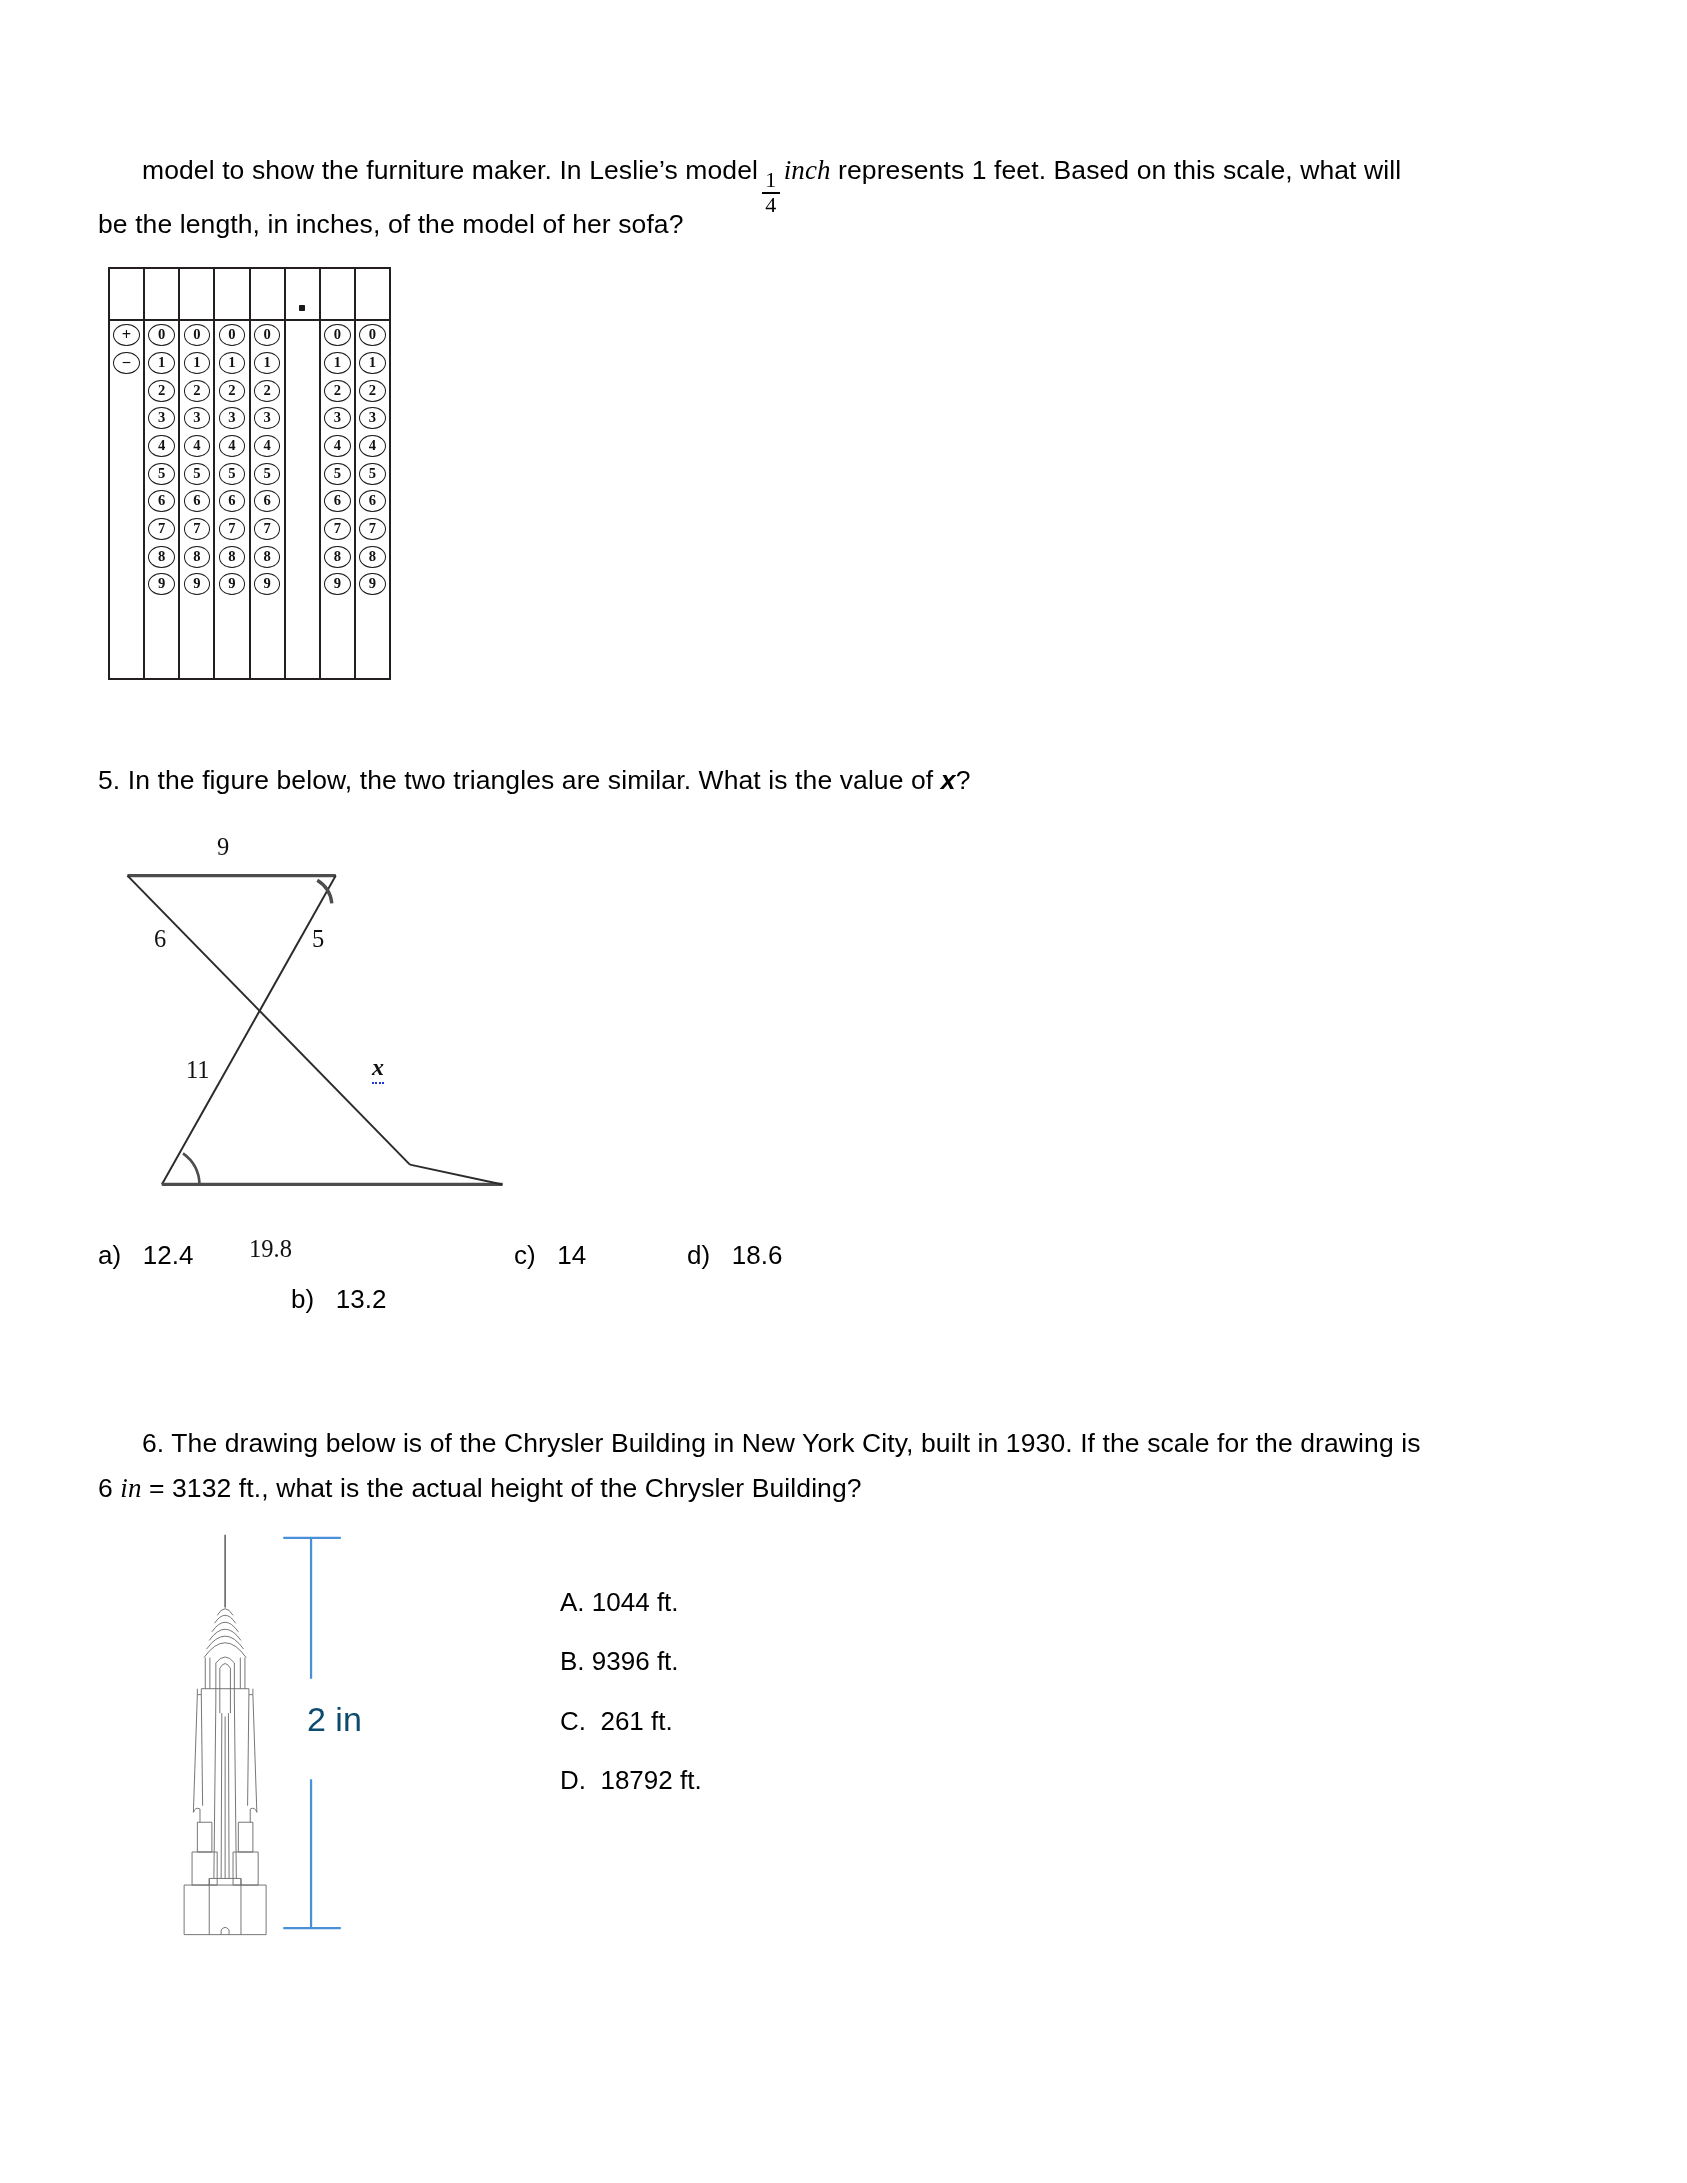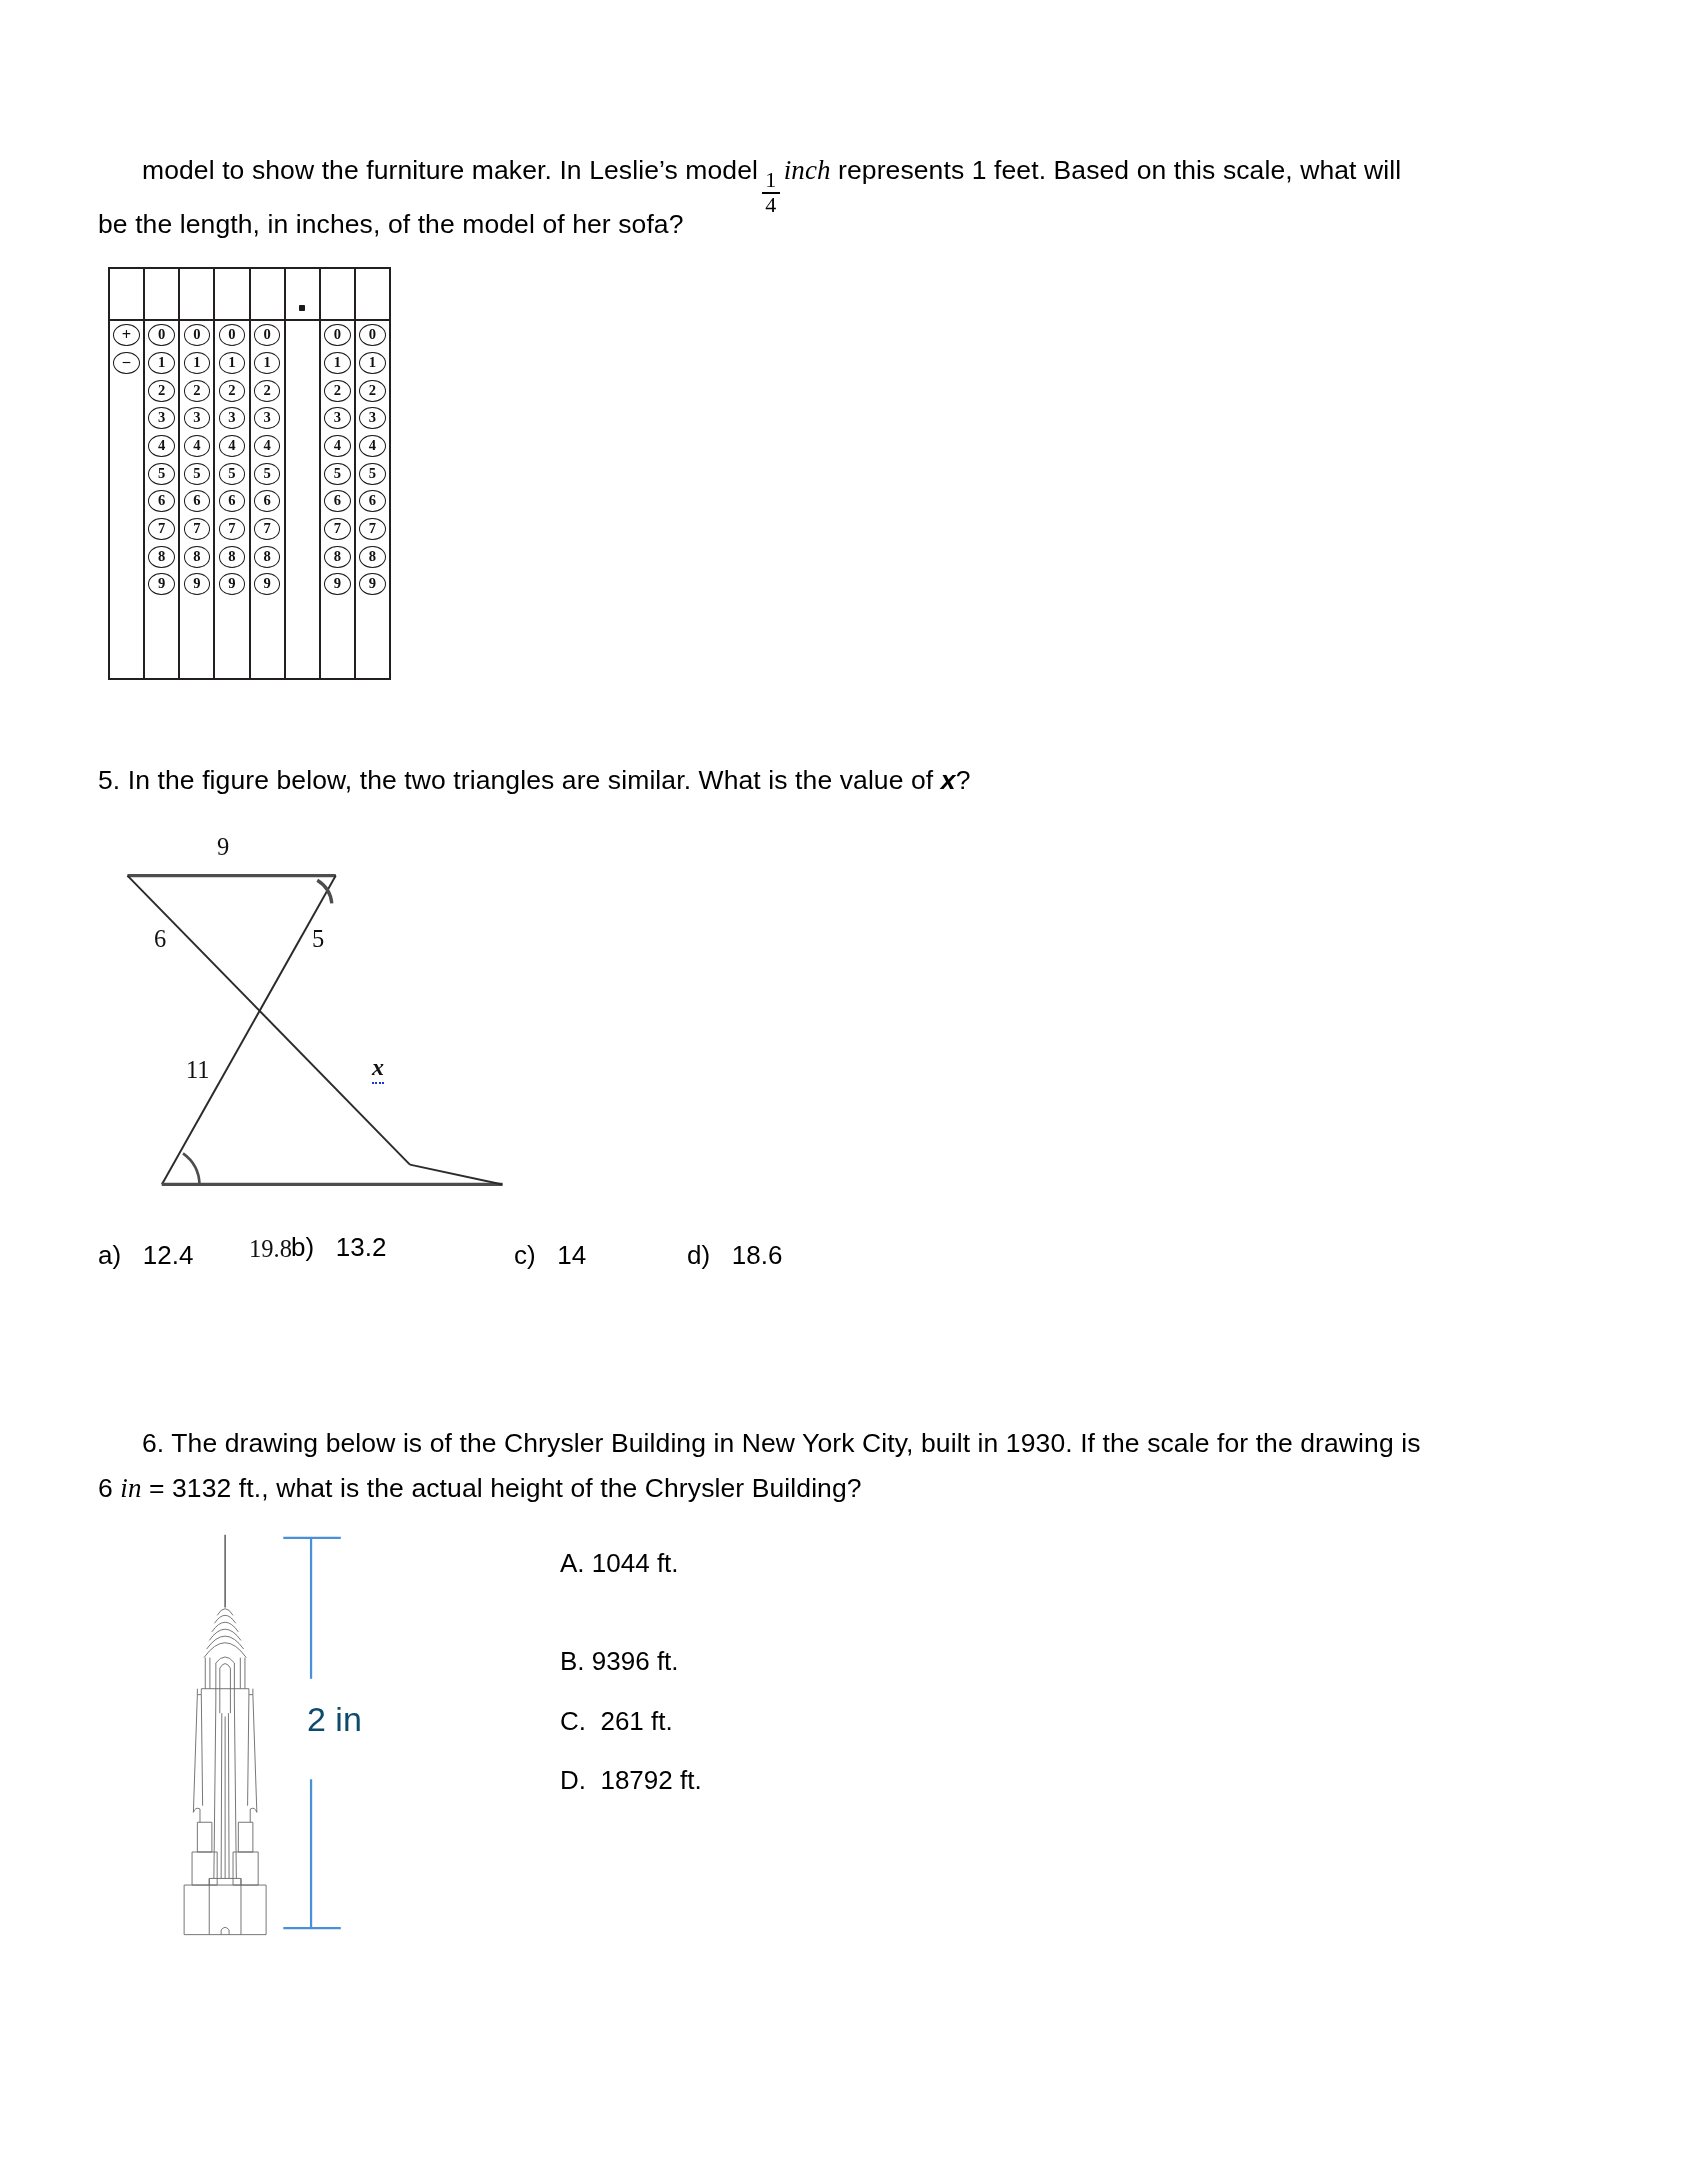--- a/index.html
+++ b/index.html
@@ -344,21 +344,21 @@
     <span class="fig-label" style="left:213px; top:111px;">5</span>
     <span class="fig-label" style="left:87px; top:242px;">11</span>
     <span class="fig-label xlab" style="left:273px; top:240px;">x</span>
     <span class="fig-label" style="left:150px; top:385px;margin-top:36px;">19.8</span>
   </div>
 
   <div class="ansrow" style="left:98px; top:1240px;">
     <span>a)</span>
     &nbsp;&nbsp;<span>12.4</span>
   </div>
-  <div class="ansrow" style="left:291px; top:1232px;text-align:center;">
+  <div class="ansrow" style="left:291px; top:1284px;text-align:center;">
     <span>b)</span>
     &nbsp;&nbsp;<span>13.2</span>
   </div>
   <div class="ansrow" style="left:514px; top:1240px;">
     <span>c)</span>
     &nbsp;&nbsp;<span>14</span>
   </div>
   <div class="ansrow" style="left:687px; top:1240px;">
     <span>d)</span>
     &nbsp;&nbsp;<span>18.6</span>
@@ -420,21 +420,21 @@
       <g stroke="#4a90d9" stroke-width="3.4" fill="none">
         <line x1="188" y1="15" x2="275" y2="15"></line>
         <line x1="230" y1="15" x2="230" y2="228"></line>
         <line x1="230" y1="380" x2="230" y2="605"></line>
         <line x1="188" y1="605" x2="275" y2="605"></line>
       </g>
     </svg>
     <span class="dim-label" style="left:148px; top:172px;">2 in</span>
   </div>
 
-  <div class="opt" style="left:560px; top:1548px;">
+  <div class="opt" style="left:560px; top:1587px;">
     <span>A.</span>
     <span>1044 ft.</span>
   </div>
   <div class="opt" style="left:560px; top:1646px;">
     <span>B.</span>
     <span>9396 ft.</span>
   </div>
   <div class="opt" style="left:560px; top:1706px;">
     <span>C.</span>
     &nbsp;<span>261 ft.</span>

